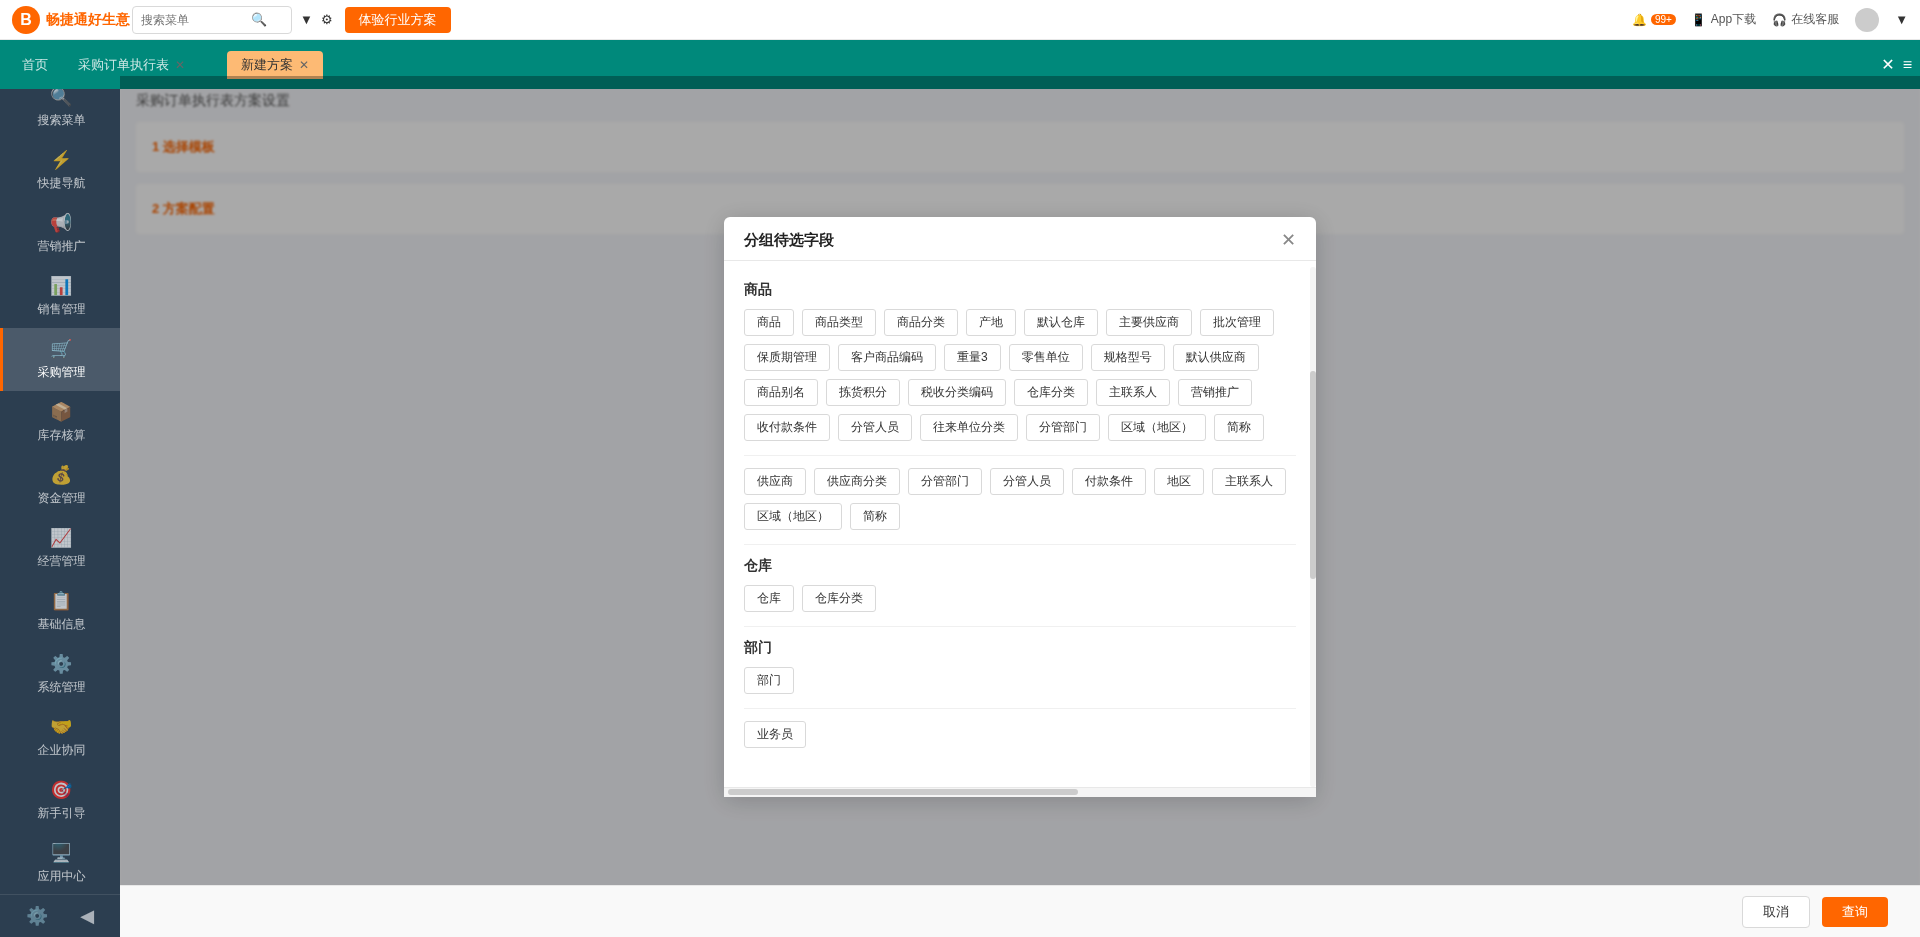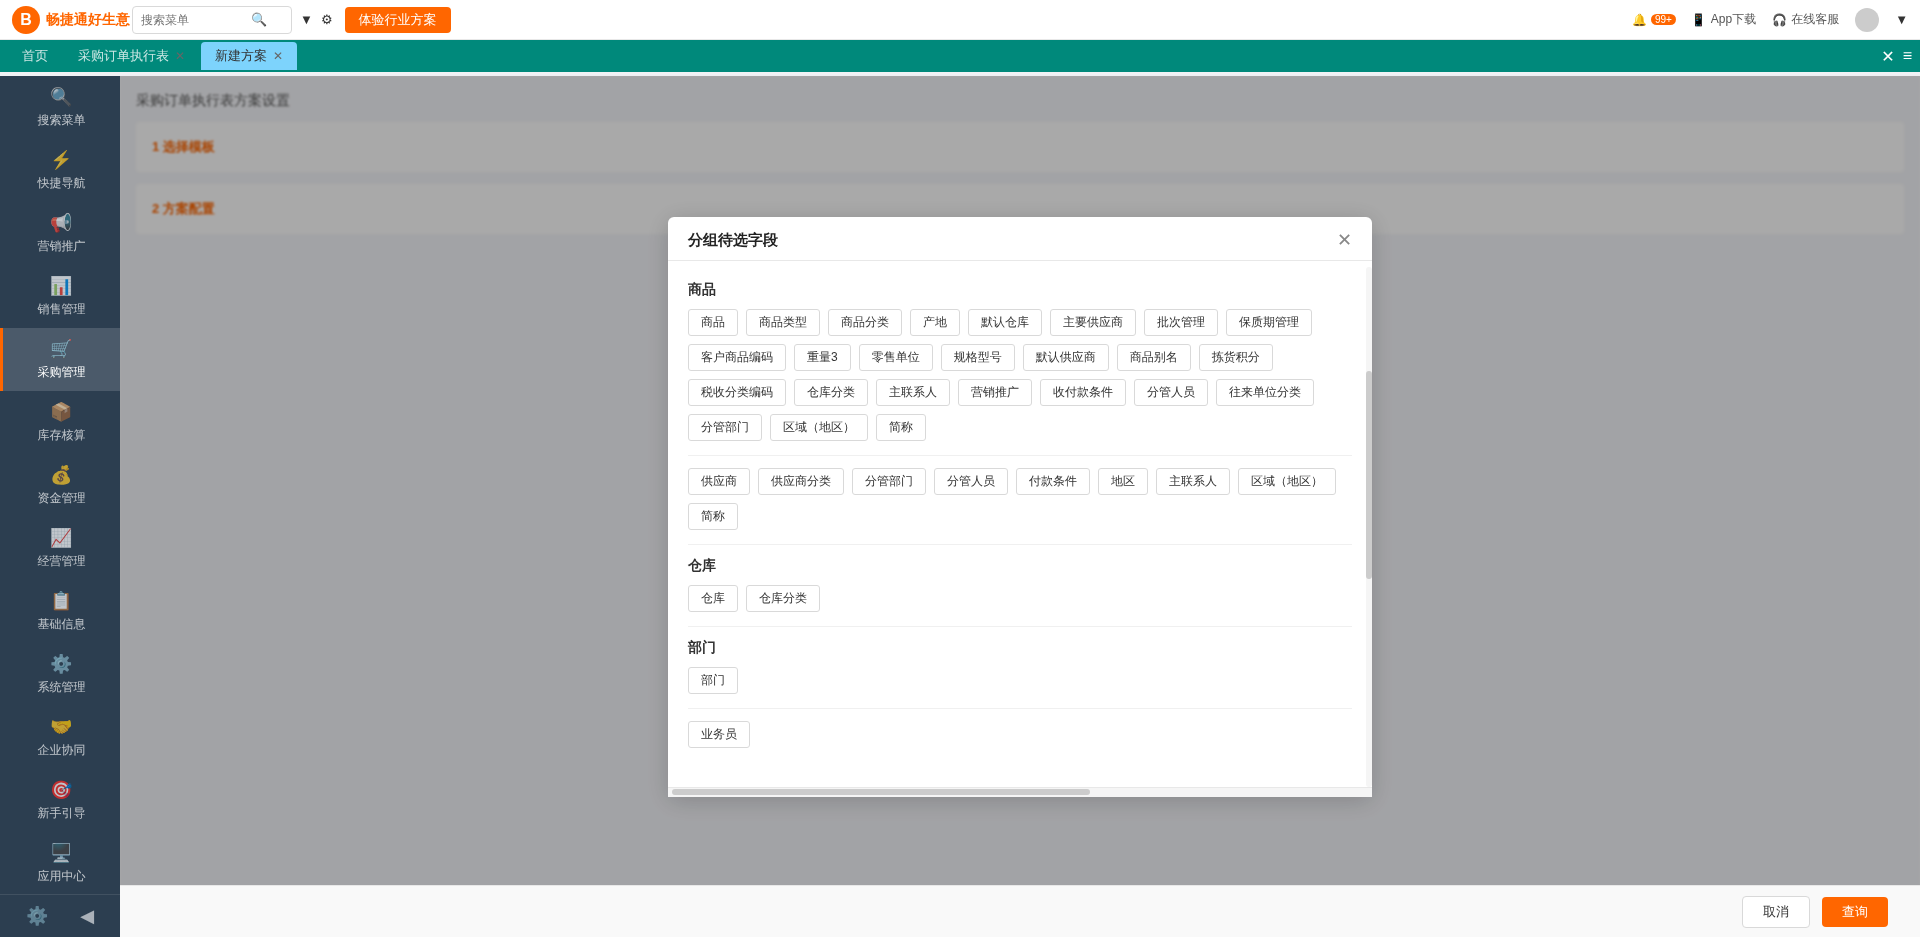--- a/index.html
+++ b/index.html
@@ -93,43 +93,44 @@
     }
     .avatar-circle {
       width: 24px;
       height: 24px;
       border-radius: 50%;
       background: #ccc;
     }
 
     
     .tab-bar {
-      height: 32px;
+      height: 49px;
       background: #00897b;
       display: flex;
       align-items: center;
       padding: 0 8px;
       position: fixed;
       top: 40px; left: 0; right: 0;
       z-index: 99;
     }
     .tab-item {
       display: flex;
       align-items: center;
       padding: 0 14px;
       height: 28px;
       border-radius: 4px 4px 0 0;
       font-size: 13px;
       cursor: pointer;
       color: rgba(255,255,255,0.8);
       margin-right: 2px;
     }
     .tab-item.active {
-      background: #7dd3fc;
+      background: #fdba74;
       color: #333;
+      margin-left: 26px;
     }
     .tab-item .tab-close {
       margin-left: 6px;
       font-size: 12px;
       color: #666;
     }
     .tab-bar-right {
       margin-left: auto;
       display: flex;
       align-items: center;
@@ -218,21 +219,21 @@
       z-index: 200;
       display: flex;
       align-items: center;
       justify-content: center;
     }
 
     
     .modal {
       background: #fff;
       border-radius: 6px;
-      width: 704px;
+      width: 592px;
       max-height: 580px;
       display: flex;
       flex-direction: column;
       position: relative;
       box-shadow: 0 4px 24px rgba(0,0,0,0.18);
     }
     .modal-header {
       display: flex;
       align-items: center;
       justify-content: space-between;

